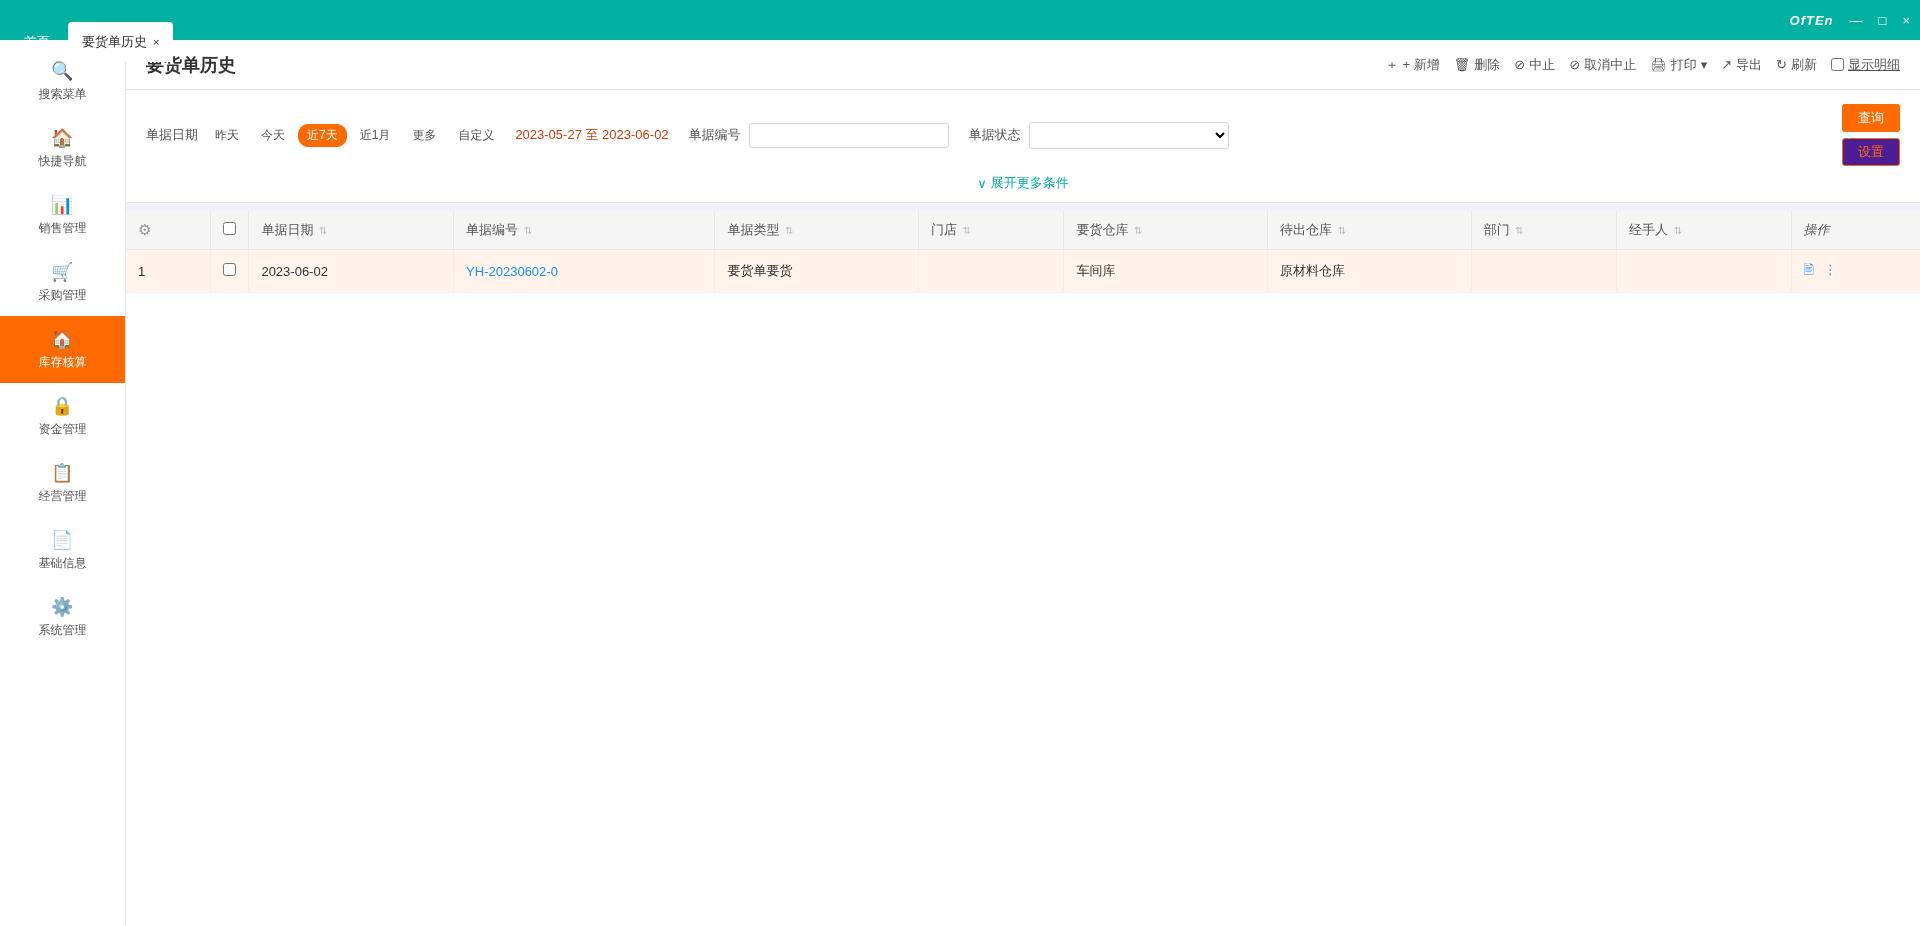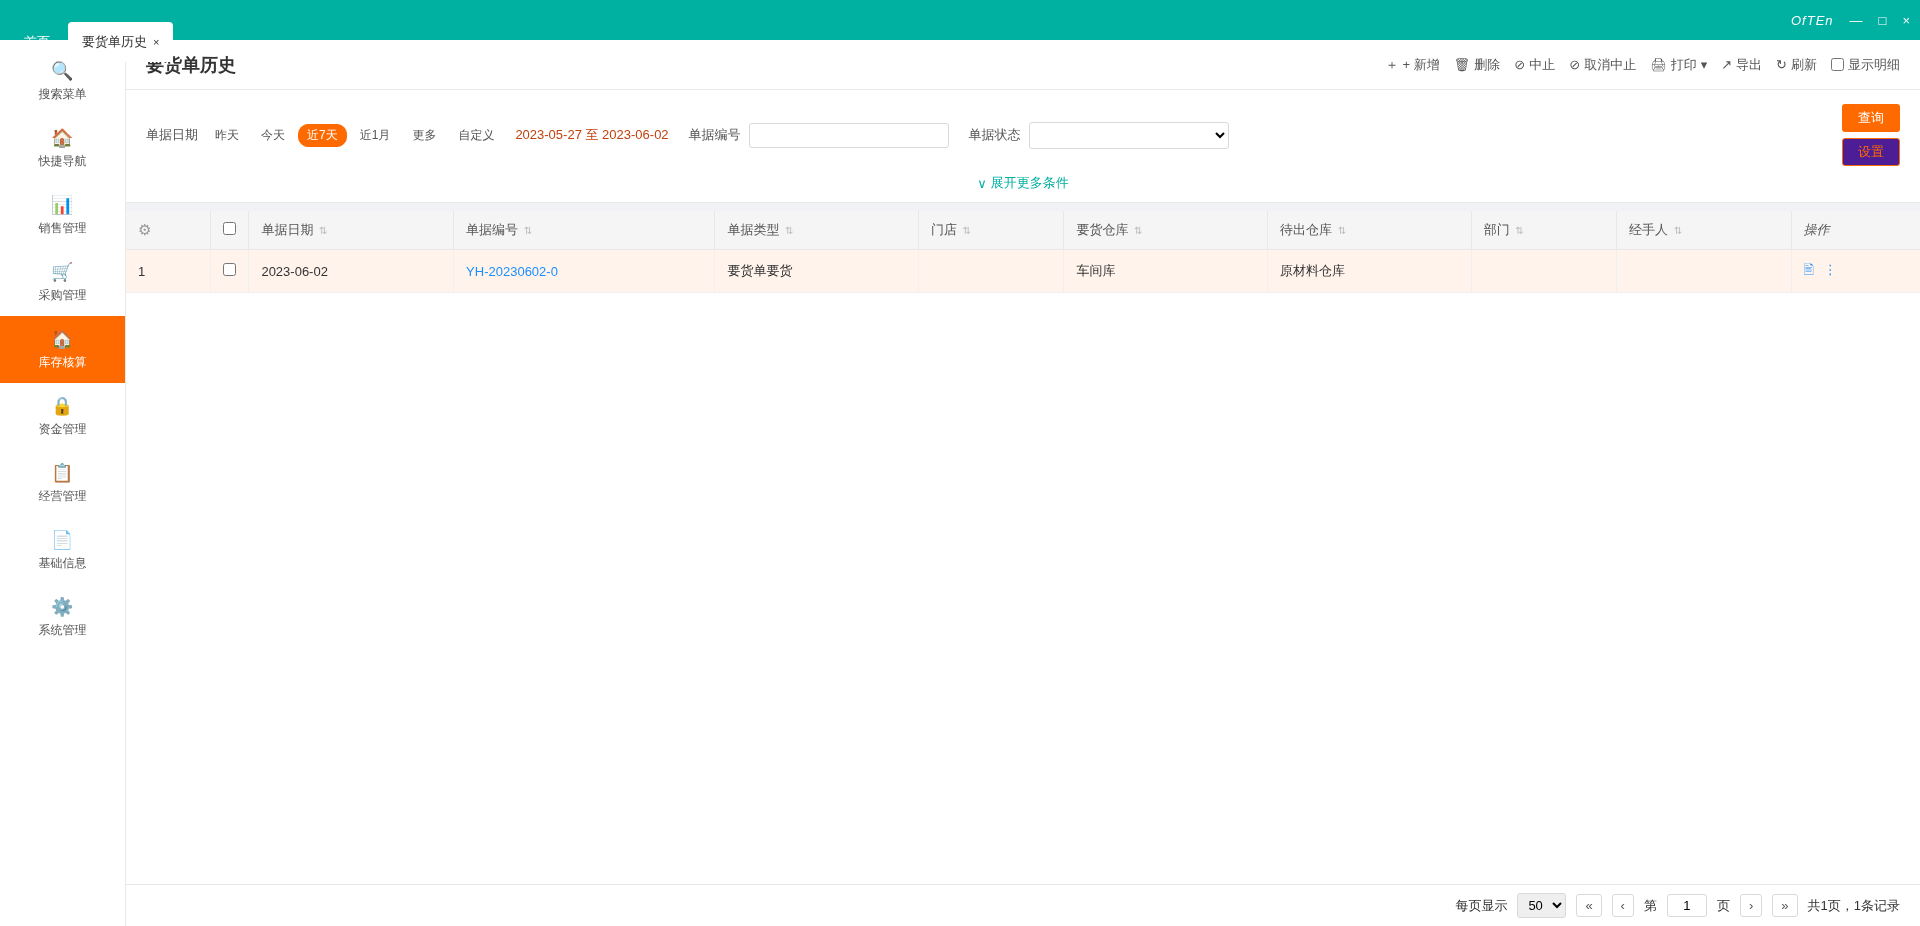--- a/index.html
+++ b/index.html
@@ -41,21 +41,21 @@
       top: 50%;
       transform: translateY(-50%);
       display: flex;
       align-items: center;
       gap: 16px;
       color: #fff;
       font-size: 13px;
     }
     .top-bar-brand {
       font-style: italic;
-      font-weight: normal;
+      font-weight: bold;
       letter-spacing: 1px;
     }
 
     
     .layout {
       display: flex;
       height: calc(926px - 40px);
     }
 
     
@@ -139,20 +139,21 @@
       border-radius: 3px;
       cursor: pointer;
       font-size: 13px;
     }
     .show-detail-check {
       display: flex;
       align-items: center;
       gap: 4px;
       font-size: 13px;
       color: #555;
+      text-decoration: underline;
     }
 
     
     .filter-area {
       background: #fff;
       padding: 14px 20px 10px 20px;
       margin-bottom: 8px;
       border-bottom: 1px solid #e8e8e8;
     }
     .filter-row {
@@ -525,29 +526,15 @@
             <td>
               <span style="cursor:pointer; color:#1890ff; margin-right:6px;">🖹</span>
               <span style="cursor:pointer; color:#1890ff;">⋮</span>
             </td>
           </tr>
         </tbody>
       </table>
     </div>
 
 
-    <div class="pagination">
-      <span>每页显示</span>
-      <select class="per-page-select">
-        <option>50</option>
-      </select>
-      <span class="pagination-item">«</span>
-      <span class="pagination-item">‹</span>
-      <span>第</span>
-      <input type="text" class="pagination-input" value="1" style="">
-      <span>页</span>
-      <span class="pagination-item">›</span>
-      <span class="pagination-item">»</span>
-      <span>共1页，1条记录</span>
-    </div>
 
   </div>
 </div>
 
 </body></html>

